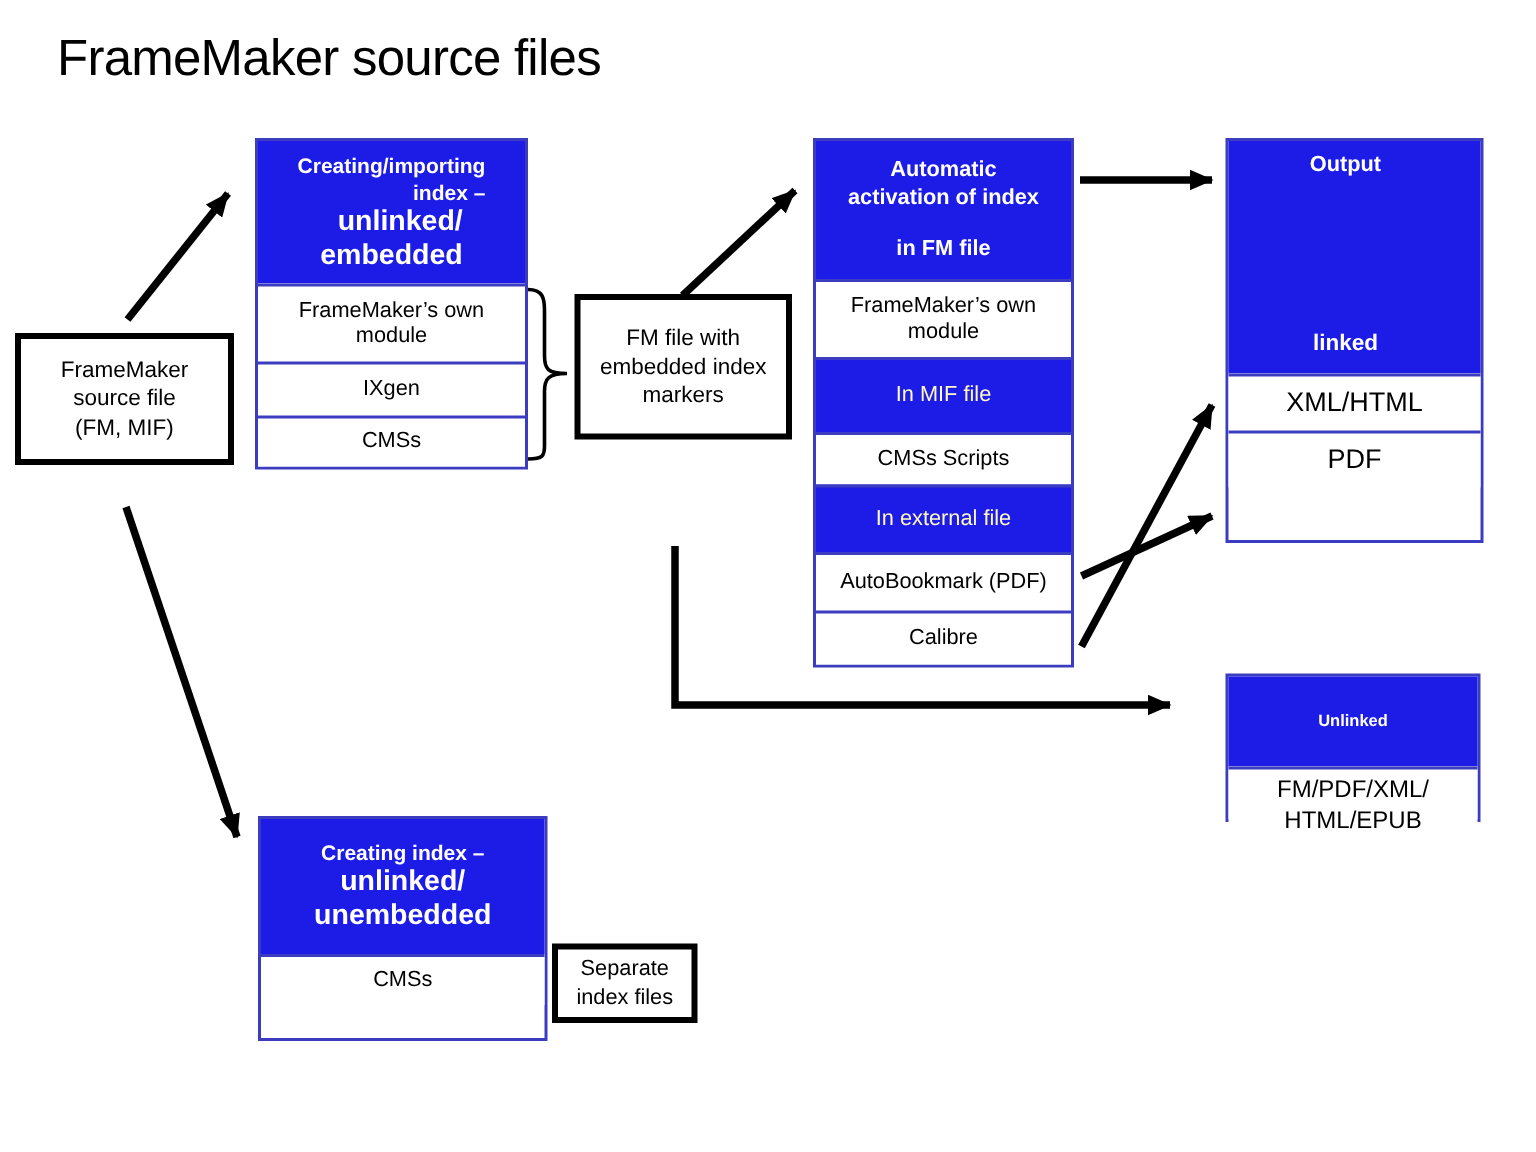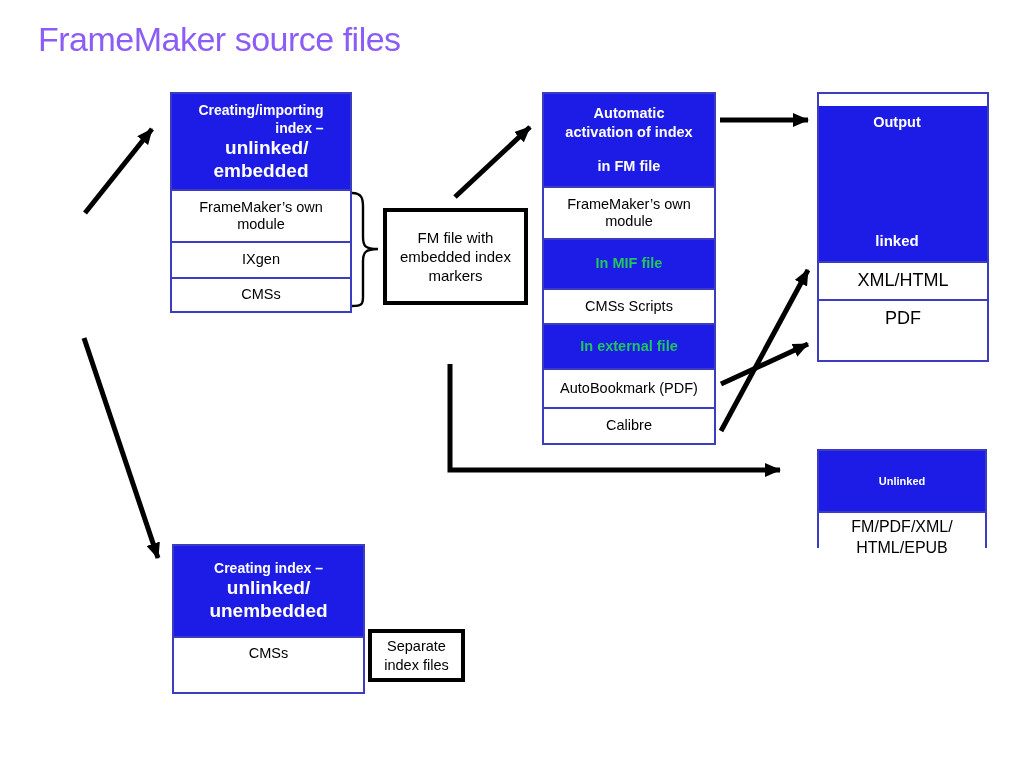--- a/index.html
+++ b/index.html
@@ -5,92 +5,95 @@
   * { box-sizing: border-box; margin: 0; padding: 0; }
   html, body { background: #fff; }
   .canvas {
     position: relative; width: 1024px; height: 768px; background: #fff;
     font-family: "Liberation Sans", sans-serif; overflow: hidden; color: #000;
   }
   .abs { position: absolute; }
   .ml { white-space: pre-line; }
   .page-title {
     left: 38px; top: 20px; font-size: 34px; font-weight: 400;
-    letter-spacing: -0.5px; color: #8b5cf6;
+    letter-spacing: -0.5px; color: #000000;
   }
   
   .thickbox {
     border: 4px solid #000; background: #fff;
     display: flex; align-items: center; justify-content: center;
     text-align: center; font-size: 15px; line-height: 1.28;
   }
   
   .group { border: 2px solid var(--border-blue, #3c3cc0); background: #fff; }
   .bluehead {
     background: var(--blue, #1c1ce6); color: #fff; font-weight: bold;
     text-align: center; display: flex; flex-direction: column;
     align-items: center; justify-content: center;
   }
   .row {
     display: flex; align-items: center; justify-content: center;
     text-align: center; font-size: 14.5px; line-height: 1.2;
     border-top: 2px solid var(--border-blue, #3c3cc0); background: #fff;
   }
   .row.cat {
-    background: var(--blue, #1c1ce6); color: #22c55e; font-weight: bold;
+    background: var(--blue, #1c1ce6); color: #fef9c3; font-weight: normal;
   }
   .hdr-sm { font-size: 14px; line-height: 1.3; }
   .hdr-lg { font-size: 19px; line-height: 1.2; }
   .out-item { font-size: 18px; }
   svg.overlay { position: absolute; left: 0; top: 0; pointer-events: none; }
   svg .ln { stroke: #000; stroke-width: 5; fill: none; }
   svg .brace { stroke: #000; stroke-width: 2.4; fill: none; }
 </style>
 </head>
 <body>
 
 <div class="canvas">
 
   <div class="abs page-title">FrameMaker source files</div>
 
+  <div class="abs thickbox ml" style="left:10px; top:222px; width:146px; height:88px;">FrameMaker
+source file
+(FM, MIF)</div>
 
   <div class="abs group" style="left:170px; top:92px; width:182px; height:221px;">
     <div class="bluehead" style="height:95px;text-align:right;">
       <div class="ml hdr-sm">Creating/importing
 index –</div>
       <div class="ml hdr-lg">unlinked/
 embedded</div>
     </div>
     <div class="row ml" style="height:52px;">FrameMaker’s own
 module</div>
     <div class="row" style="height:36px;">IXgen</div>
     <div class="row" style="height:34px;">CMSs</div>
   </div>
 
-  <div class="abs thickbox ml" style="left:383px; top:208px; width:145px; height:97px;">FM file with
+  <div class="abs thickbox ml" style="left:383px; top:196px; width:145px; height:97px;">FM file with
 embedded index
 markers</div>
 
   <div class="abs group" style="left:542px; top:92px; width:174px; height:353px;">
     <div class="bluehead" style="height:92px;">
       <div class="ml hdr-sm" style="font-size:14.5px;">Automatic
 activation of index</div>
       <div class="hdr-sm" style="font-size:14.5px; margin-top:16px;">in FM file</div>
     </div>
     <div class="row ml" style="height:52px;">FrameMaker’s own
 module</div>
     <div class="row cat" style="height:50px;">In MIF file</div>
     <div class="row" style="height:35px;">CMSs Scripts</div>
     <div class="row cat" style="height:45px;">In external file</div>
     <div class="row" style="height:39px;">AutoBookmark (PDF)</div>
     <div class="row" style="height:36px;">Calibre</div>
   </div>
 
   <div class="abs group" style="left:817px; top:92px; width:172px; height:270px;">
-    <div class="bluehead" style="height:155px; justify-content:space-between; padding:8px 12px 12px 0;margin-top:12px;">
+    <div class="bluehead" style="height:155px; justify-content:space-between; padding:8px 12px 12px 0;">
       <div style="font-size:14.5px;">Output</div>
       <div style="font-size:15px;">linked</div>
     </div>
     <div class="row out-item" style="height:38px;">XML/HTML</div>
     <div class="row out-item" style="height:38px;">PDF</div>
   </div>
 
   <div class="abs group" style="left:817px; top:449px; width:170px; height:99px;">
     <div class="bluehead" style="height:60px; font-size:11px;">Unlinked</div>
     <div class="row ml" style="height:51px; font-size:16px; line-height:1.3;">FM/PDF/XML/

